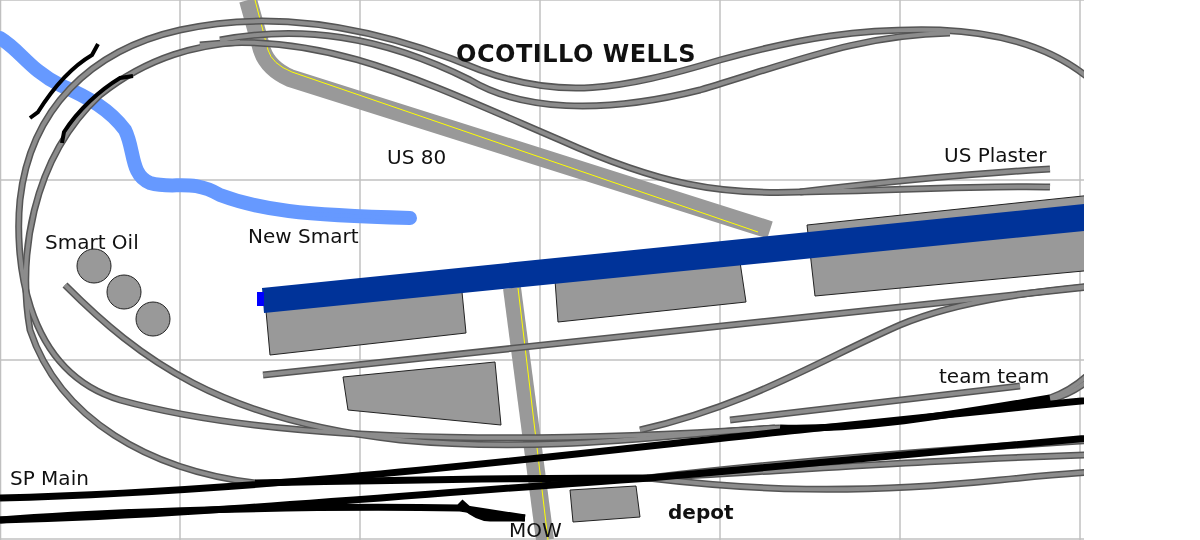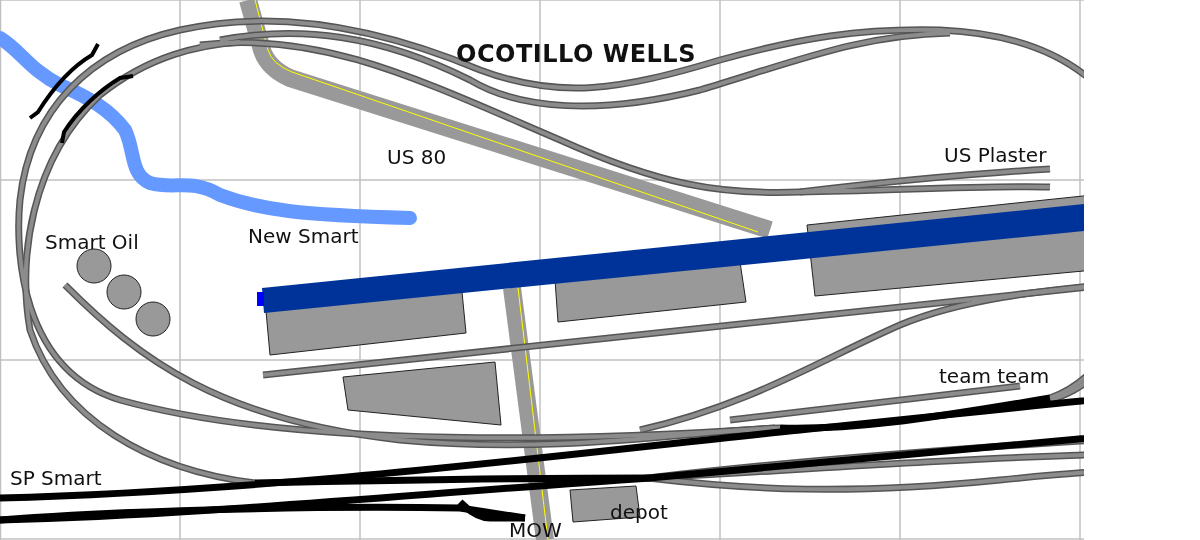--- a/index.html
+++ b/index.html
@@ -116,16 +116,16 @@
     <path d="M62,143 L64,132 C78,110 100,90 120,78 L133,76"></path>
   </g>
 </svg>
 
 <div class="lbl town" style="left:456px; top:42px;">OCOTILLO WELLS</div>
 <div class="lbl small" style="left:387px; top:147px;">US 80</div>
 <div class="lbl small" style="left:944px; top:145px;">US Plaster</div>
 <div class="lbl small" style="left:45px; top:232px;">Smart Oil</div>
 <div class="lbl small" style="left:248px; top:226px;">New Smart</div>
 <div class="lbl small" style="left:939px; top:366px;">team team</div>
-<div class="lbl small" style="left:10px; top:468px;">SP Smart</div>
+<div class="lbl small" style="left:10px; top:468px;">SP Main</div>
 <div class="lbl small" style="left:482px; top:520px;margin-left:27px;">MOW</div>
-<div class="lbl small" style="left:610px; top:502px;">depot</div>
+<div class="lbl small" style="left:668px; top:502px;font-weight:bold;">depot</div>
 </div>
 
 </body></html>

